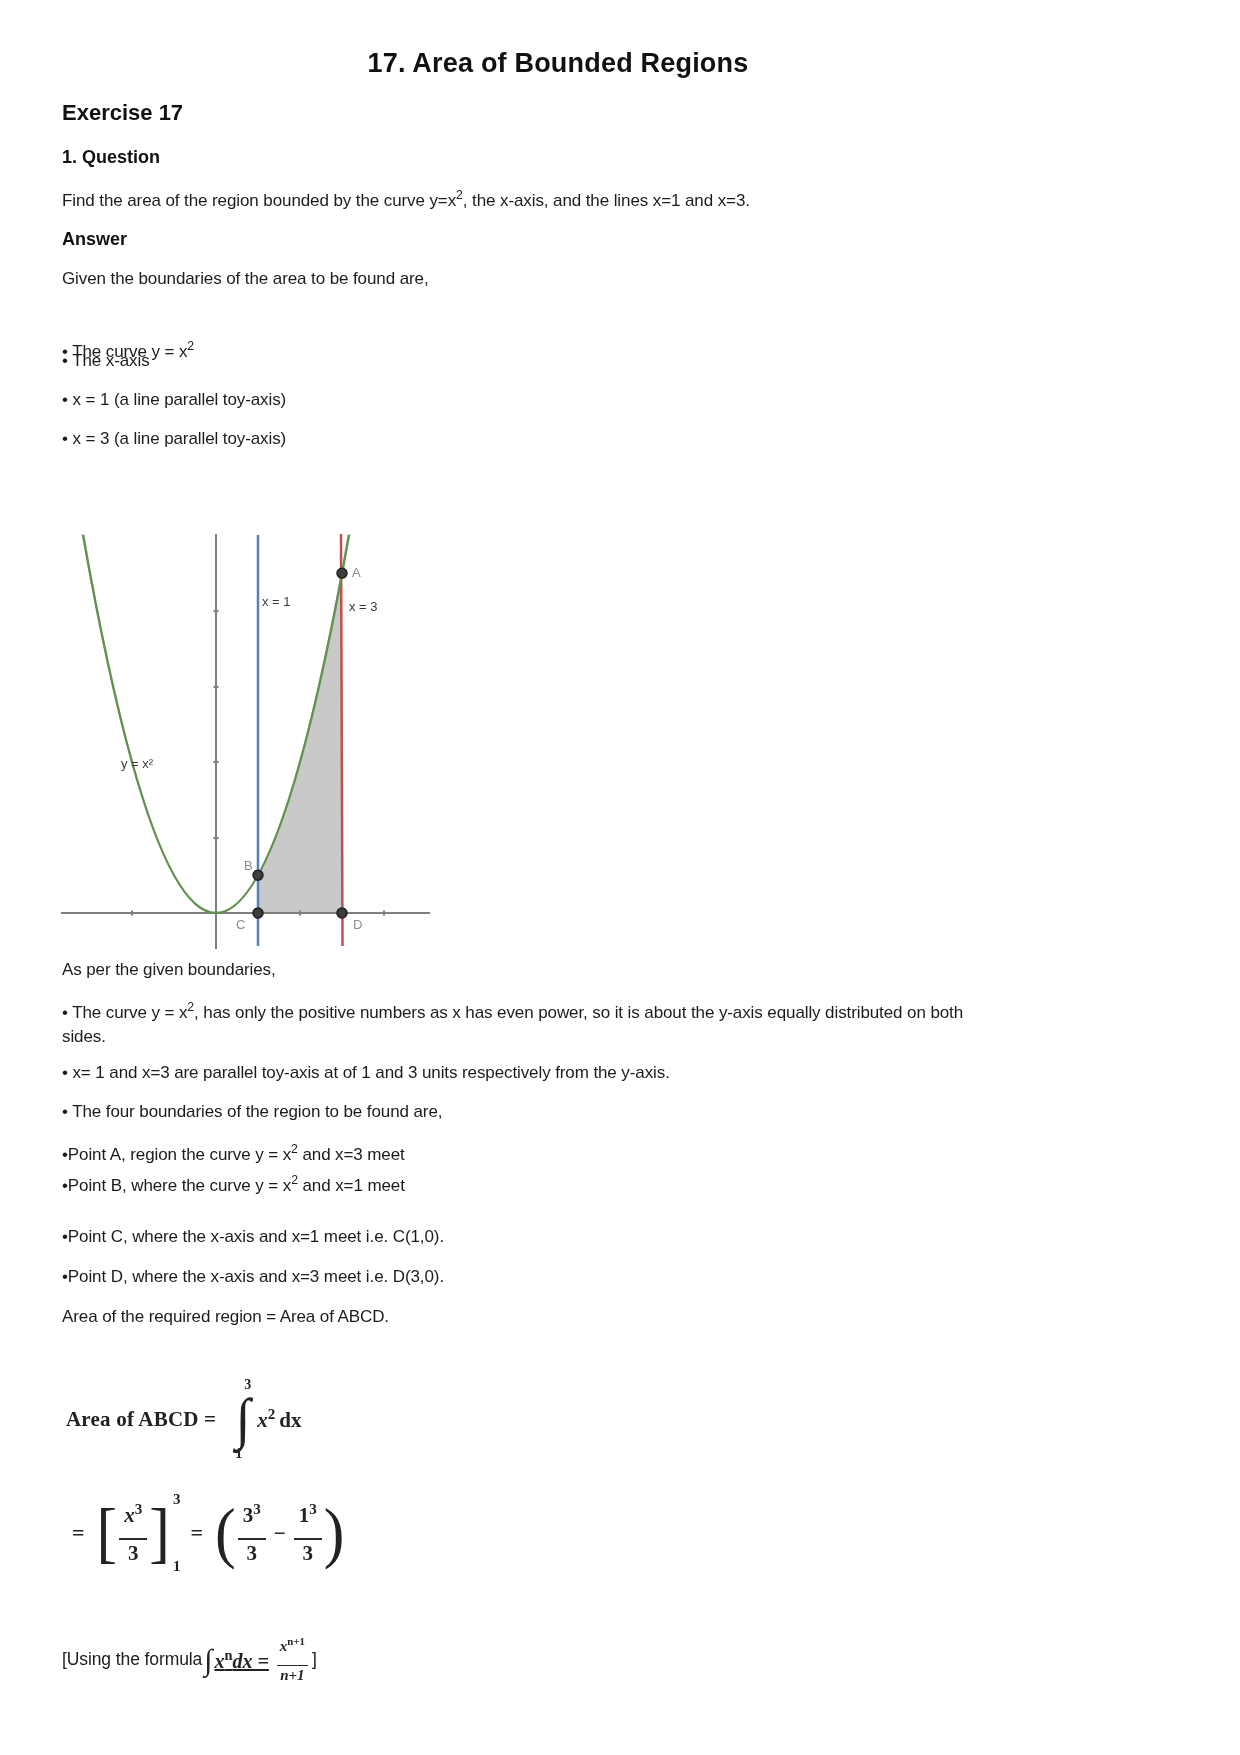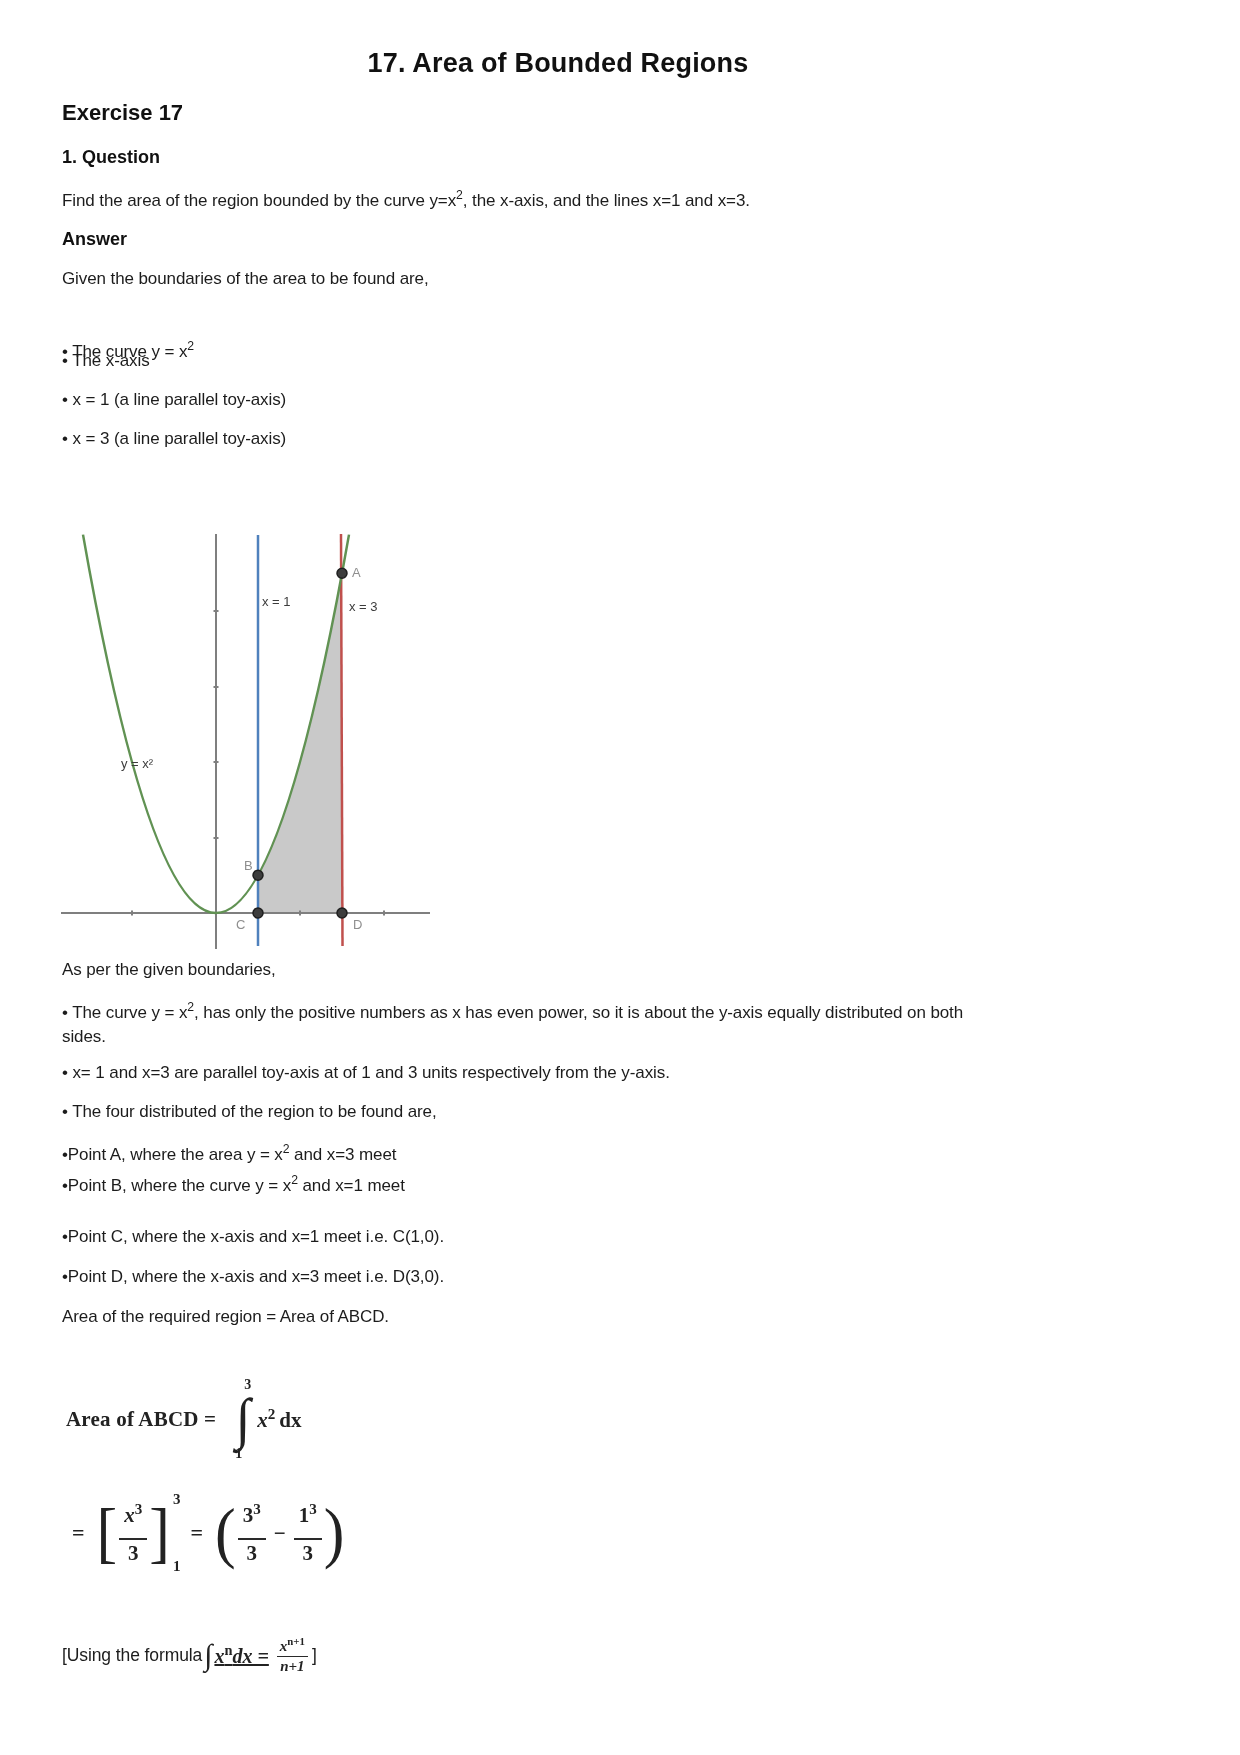--- a/index.html
+++ b/index.html
@@ -63,21 +63,21 @@
   .eq2 .sign{font-size:22px;margin:0 10px;font-weight:600;}
   .big-br{font-size:62px;font-weight:300;line-height:0.9;transform:scaleY(1.08);margin:0 2px;}
   .br-lim{display:inline-flex;flex-direction:column;justify-content:space-between;height:82px;font-size:15px;line-height:1;margin-left:1px;}
   .minus{margin:0 8px;}
   .eq2 i, .eq3-math i{font-style:italic;}
   .eq3{top:1588px;left:62px;margin-top:48px;}
   .eq3 .plain{font-family:"Liberation Sans", sans-serif;font-size:17.5px;color:#1c1c1c;letter-spacing:-0.1px;}
   .eq3-int{font-size:30px;line-height:1;margin:0 2px;}
   .eq3-math{font-size:20px;font-weight:bold;text-decoration:underline;}
   .eq3 .frac{font-size:15px;font-weight:bold;margin:0 4px 0 8px;}
-  .eq3 .frac .num{border-bottom:1.5px solid #2a2a2a;padding:0 3px 1px;}
+  .eq3 .frac .num{border-bottom:1.5px solid #2a2a2a;padding:0 3px 10px;}
 </style>
 </head>
 <body>
 
 <div class="page">
 
   <div class="abs title">17. Area of Bounded Regions</div>
 
   <div class="abs h-exercise">Exercise 17</div>
 
@@ -131,23 +131,23 @@
     <text class="pt-label" x="295" y="399">D</text>
     <text class="fig-label" x="204" y="76">x = 1</text>
     <text class="fig-label" x="291" y="81">x = 3</text>
     <text class="fig-label" x="63" y="238">y = x²</text>
   </svg>
 
   <div class="abs body-text asper">As per the given boundaries,</div>
 
   <div class="abs body-text obs1"><span>• The curve y = x</span><sup>2</sup><span>, has only the positive numbers as x has even power, so it is about the y-axis equally distributed on both sides.</span></div>
   <div class="abs body-text obs2"><span>• x= 1 and x=3 are parallel toy-axis at of 1 and 3 units respectively from the y-axis.</span></div>
-  <div class="abs body-text obs3"><span>• The four distributed of the region to be found are,</span></div>
+  <div class="abs body-text obs3"><span>• The four boundaries of the region to be found are,</span></div>
 
-  <div class="abs body-text pA"><span>•Point A, where the area y = x</span><sup>2</sup><span> and x=3 meet</span></div>
+  <div class="abs body-text pA"><span>•Point A, region the curve y = x</span><sup>2</sup><span> and x=3 meet</span></div>
   <div class="abs body-text pB"><span>•Point B, where the curve y = x</span><sup>2</sup><span> and x=1 meet</span></div>
   <div class="abs body-text pC"><span>•Point C, where the x-axis and x=1 meet i.e. C(1,0).</span></div>
   <div class="abs body-text pD"><span>•Point D, where the x-axis and x=3 meet i.e. D(3,0).</span></div>
 
   <div class="abs body-text areaLine">Area of the required region = Area of ABCD.</div>
 
   <div class="eq eq1">
     <span class="eq-label">Area of ABCD =</span>
     <span class="int-col">
       <span class="int-upper">3</span>

